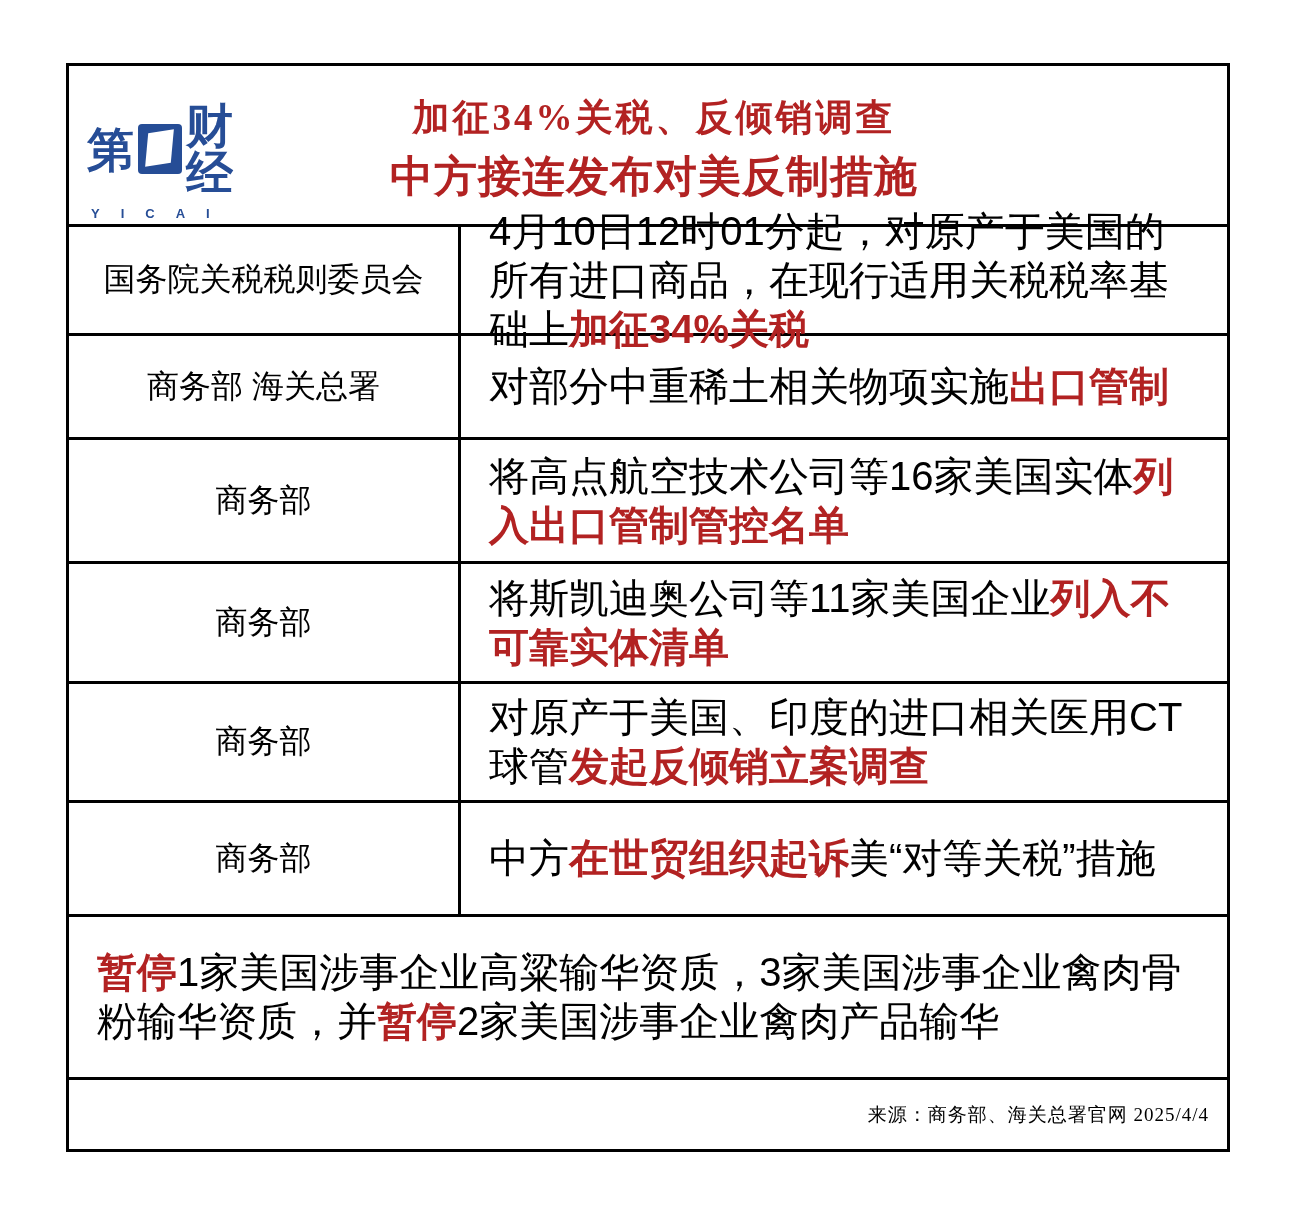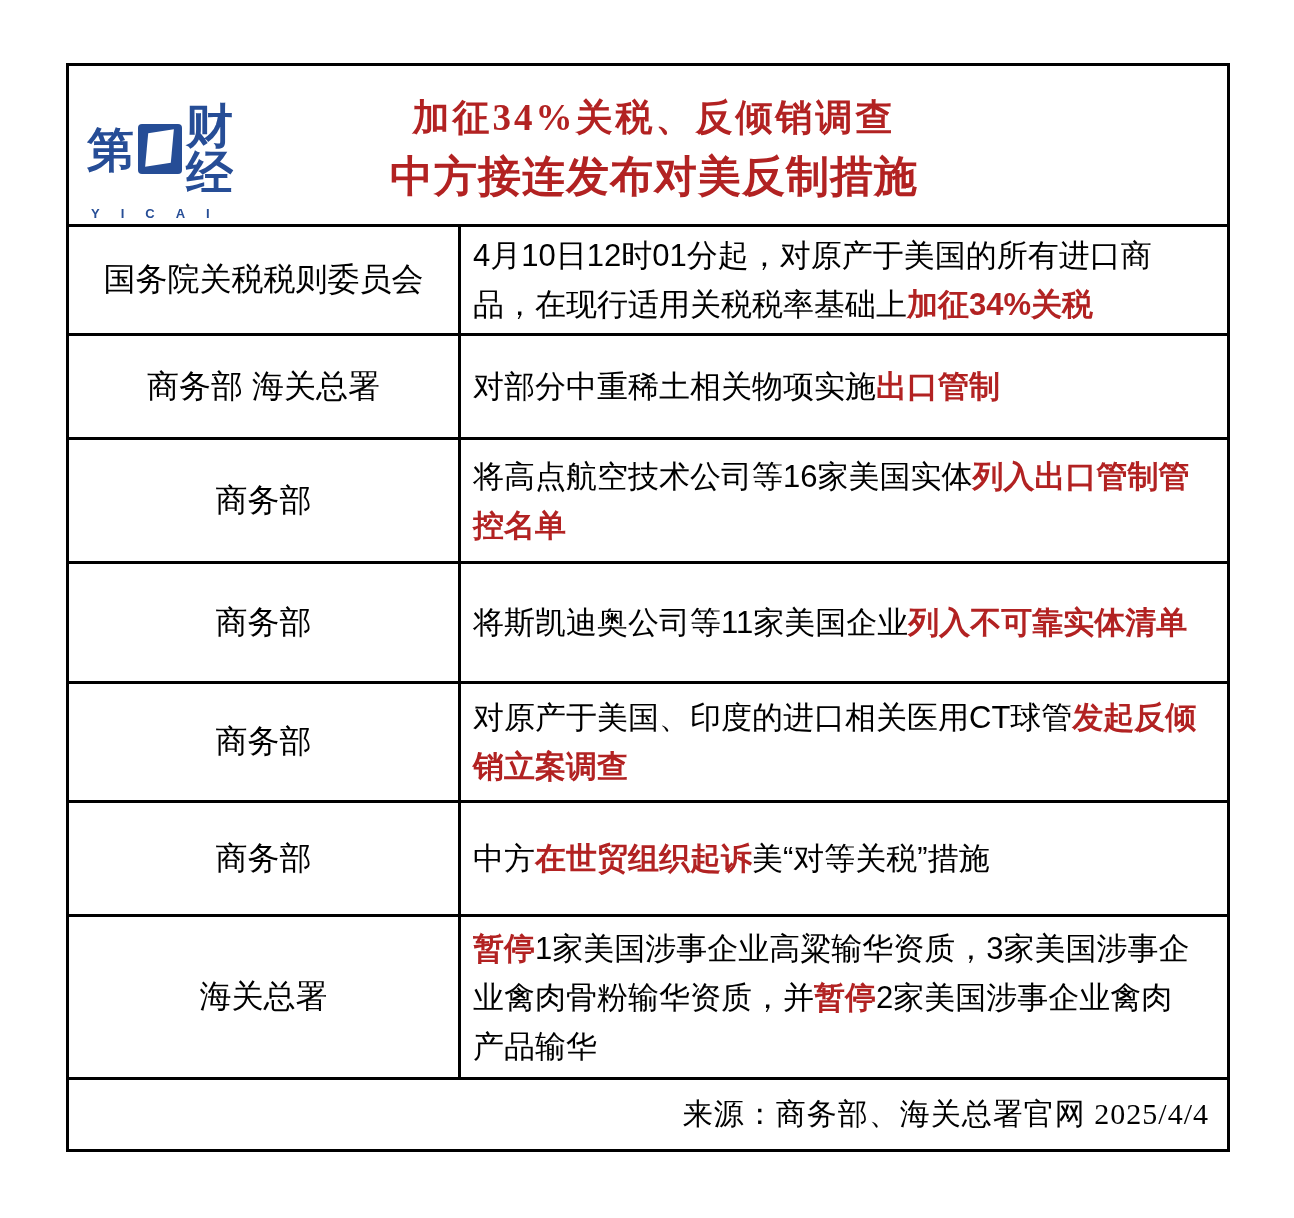--- a/index.html
+++ b/index.html
@@ -68,33 +68,33 @@
     flex:0 0 392px;box-sizing:border-box;
     border-right:3px solid #000;
     display:flex;align-items:center;justify-content:center;
     text-align:center;
     font-size:32px;color:#000;
     padding:0 10px;
   }
   .cell-detail{
     flex:1;box-sizing:border-box;
     display:flex;align-items:center;
-    padding:14px 26px 14px 12px;
-    font-size:31px;line-height:49px;color:#000;
+    padding:14px 26px 14px 28px;
+    font-size:40px;line-height:49px;color:#000;
     text-align:left;
   }
   .cell-detail .hl{color:var(--red);font-weight:bold;}
   
   .footer{
     flex:1;box-sizing:border-box;
     border-top:3px solid #000;
     display:flex;align-items:center;justify-content:flex-end;
     padding-right:18px;
     font-family:"Liberation Serif","DejaVu Serif",serif;
-    font-size:30px;color:#000;letter-spacing:1px;
+    font-size:19px;color:#000;letter-spacing:1px;
   }
 </style>
 </head>
 <body>
 
 <div class="canvas">
   <div class="card">
 
     <div class="header">
       <div class="logo">
@@ -144,21 +144,20 @@
             <div><span>对原产于美国、印度的进口相关医用CT球管</span><span class="hl">发起反倾销立案调查</span></div>
           </div>
         </div>
         <div class="trow" style="height: 114px;">
           <div class="cell-agency">商务部</div>
           <div class="cell-detail">
             <div><span>中方</span><span class="hl">在世贸组织起诉</span><span>美“对等关税”措施</span></div>
           </div>
         </div>
         <div class="trow" style="height: 163px;">
-          <div class="cell-agency">海关总署</div>
           <div class="cell-detail">
             <div><span class="hl">暂停</span><span>1家美国涉事企业高粱输华资质，3家美国涉事企业禽肉骨粉输华资质，并</span><span class="hl">暂停</span><span>2家美国涉事企业禽肉产品输华</span></div>
           </div>
         </div>
       </div>
 
     <div class="footer">
       <span>来源：商务部、海关总署官网 2025/4/4</span>
     </div>
 

